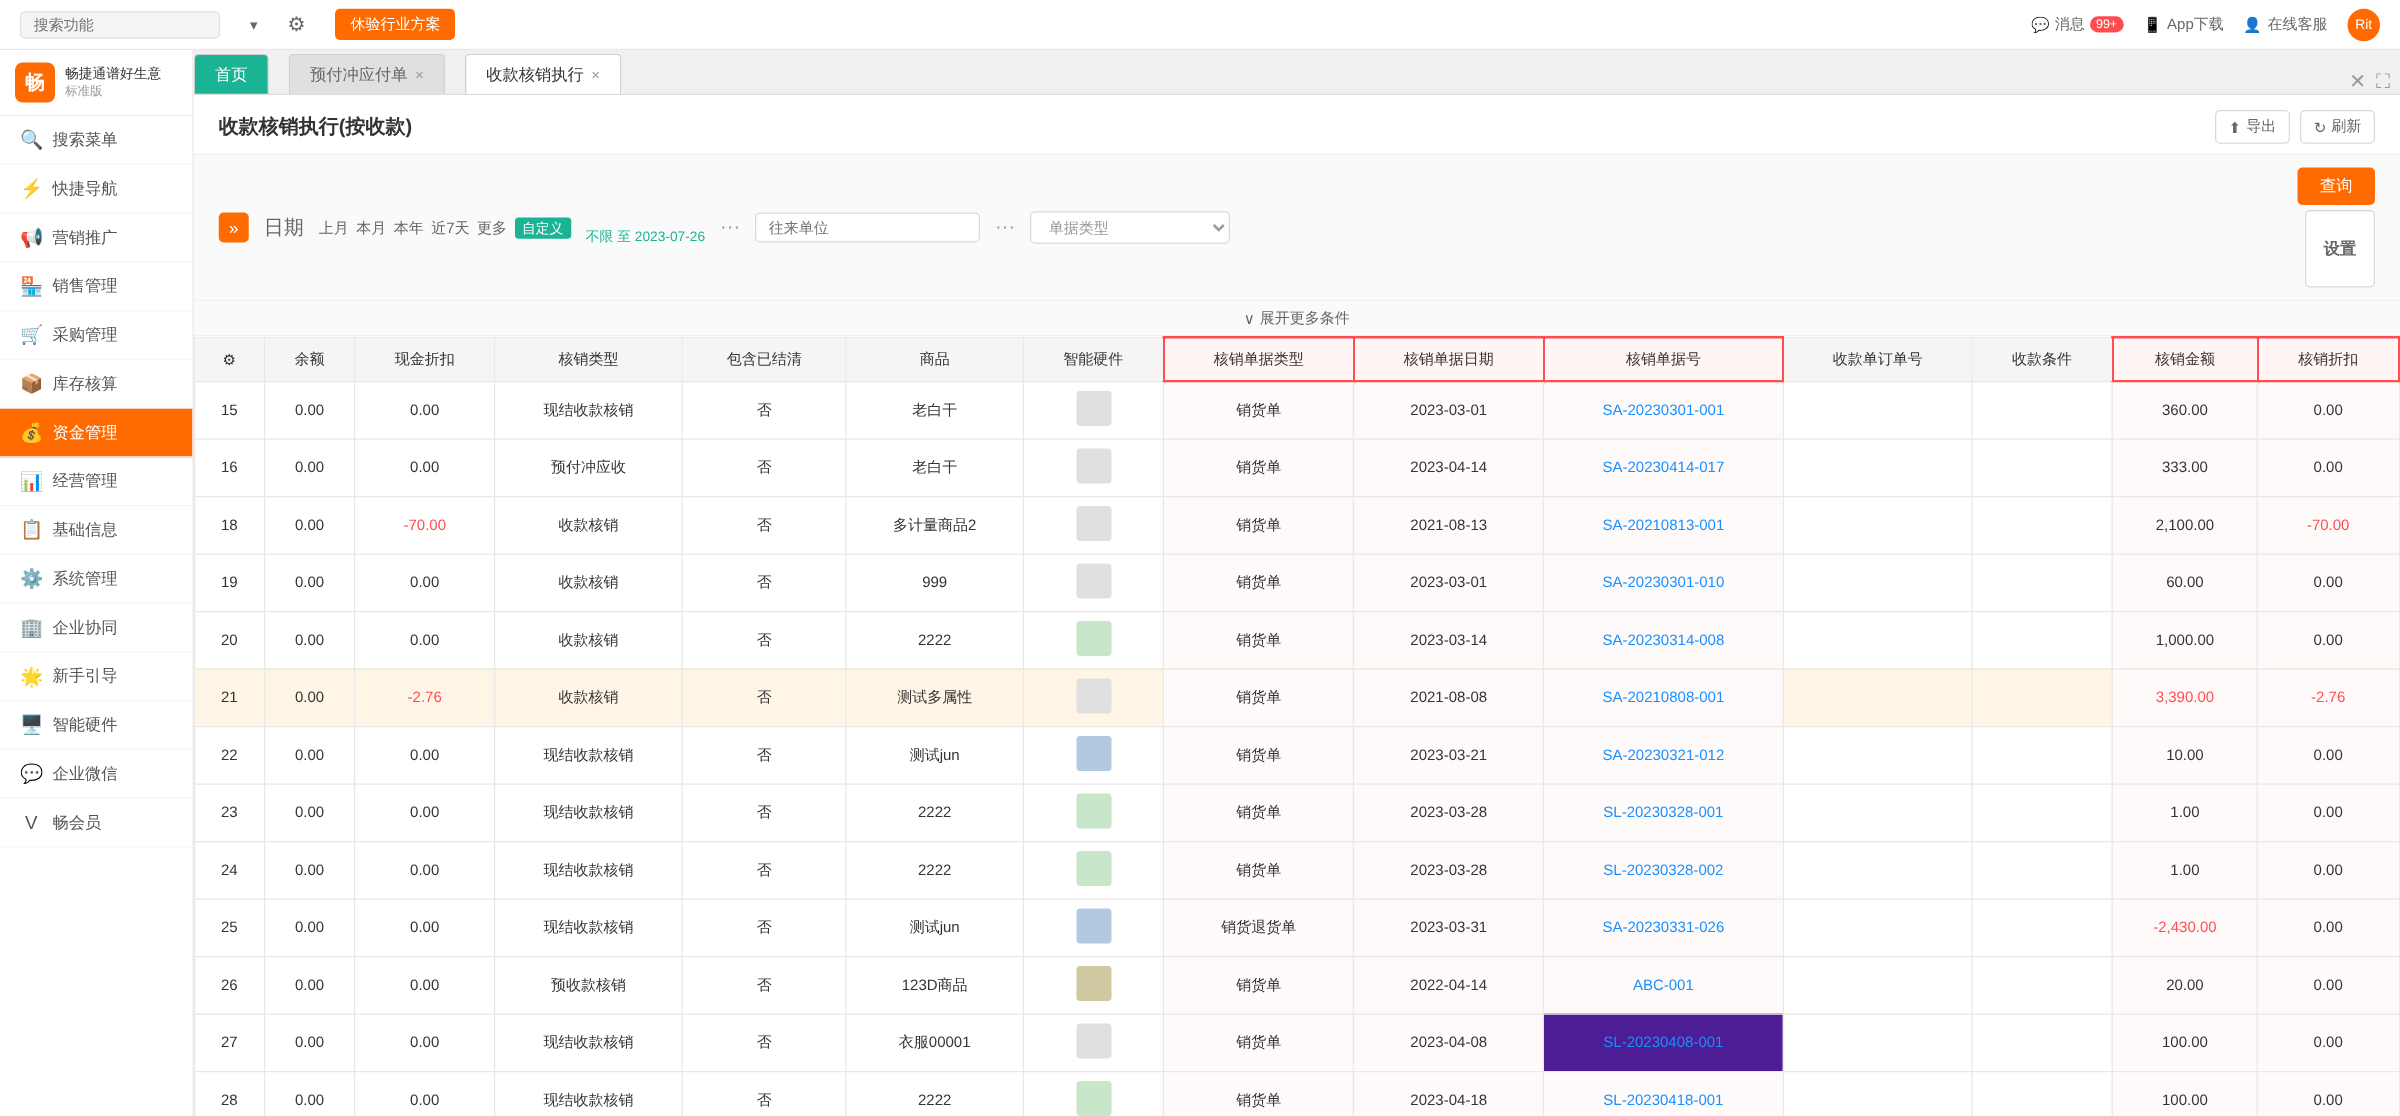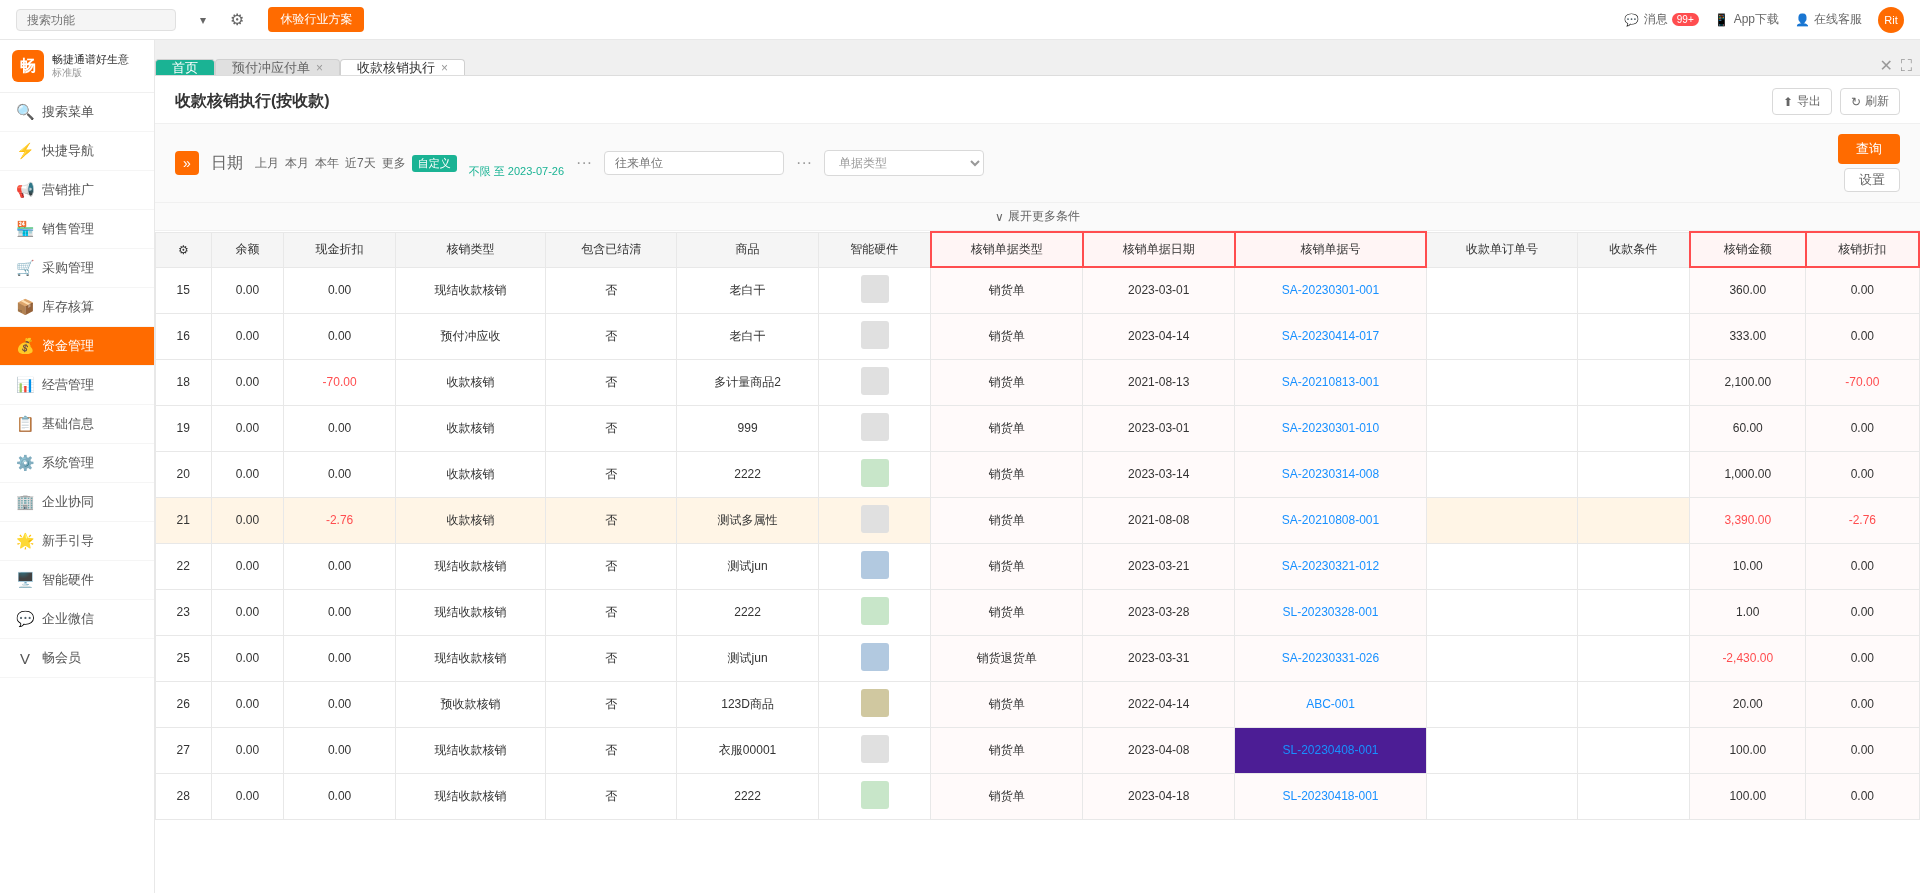--- a/index.html
+++ b/index.html
@@ -28,21 +28,21 @@
     .sidebar-logo-sub { font-size: 10px; color: #999; }
     .sidebar-item { display: flex; align-items: center; gap: 8px; padding: 10px 16px; cursor: pointer; color: #555; font-size: 13px; border-bottom: 1px solid #f5f5f5; }
     .sidebar-item.active { background: #ff6b00; color: #fff; }
     .sidebar-item-icon { font-size: 15px; width: 18px; text-align: center; }
 
     
     .main { flex: 1; display: flex; flex-direction: column; overflow: hidden; }
 
     
     .tabs { display: flex; background: #f0f0f0; border-bottom: 1px solid #ddd; height: 36px; align-items: flex-end; }
-    .tab { display: flex; align-items: center; gap: 6px; padding: 0 16px; height: 16px; background: #e0e0e0; border: 1px solid #d0d0d0; border-bottom: none; cursor: pointer; font-size: 13px; color: #666; border-radius: 4px 4px 0 0; margin-right: 0; }
+    .tab { display: flex; align-items: center; gap: 6px; padding: 0 16px; height: 32px; background: #e0e0e0; border: 1px solid #d0d0d0; border-bottom: none; cursor: pointer; font-size: 13px; color: #666; border-radius: 4px 4px 0 0; margin-right: 16px; }
     .tab.active { background: #fff; color: #333; border-bottom-color: #fff; }
     .tab-close { font-size: 12px; color: #999; cursor: pointer; }
     .tab-home { background: #1ab394; color: #fff; }
 
     
     .page-content { flex: 1; background: #fff; overflow: hidden; display: flex; flex-direction: column; }
     .page-header { padding: 12px 20px 8px; display: flex; align-items: center; justify-content: space-between; border-bottom: 1px solid #f0f0f0; }
     .page-title { font-size: 16px; font-weight: bold; color: #333; }
     .page-actions { display: flex; gap: 8px; }
     .action-btn { display: flex; align-items: center; gap: 4px; padding: 4px 10px; border: 1px solid #d9d9d9; border-radius: 4px; background: #fff; cursor: pointer; font-size: 12px; color: #666; }
@@ -52,21 +52,21 @@
     .filter-expand-btn { background: #ff6b00; color: #fff; border: none; border-radius: 4px; width: 24px; height: 24px; cursor: pointer; font-size: 14px; display: flex; align-items: center; justify-content: center; }
     .filter-label { font-size: 16px; color: #666; }
     .filter-date-links { display: flex; gap: 6px; align-items: center; }
     .filter-date-link { font-size: 12px; color: #666; cursor: pointer; }
     .filter-date-custom { background: #1ab394; color: #fff; border: none; border-radius: 3px; padding: 1px 6px; font-size: 11px; cursor: pointer; }
     .filter-date-range { font-size: 11px; color: #1ab394; }
     .filter-input { border: 1px solid #d9d9d9; border-radius: 4px; padding: 4px 10px; font-size: 12px; color: #999; width: 180px; }
     .filter-select { border: 1px solid #d9d9d9; border-radius: 4px; padding: 4px 10px; font-size: 12px; color: #999; width: 160px; background: #fff; }
     .filter-dots { color: #999; font-size: 16px; }
     .query-btn { background: #ff6b00; color: #fff; border: none; border-radius: 4px; padding: 6px 18px; font-size: 13px; cursor: pointer; }
-    .setting-btn { border: 1px solid #d9d9d9; background: #fff; border-radius: 4px; padding: 2px 14px; font-size: 13px; cursor: pointer; color: #666; }
+    .setting-btn { border: 1px solid #d9d9d9; background: #fff; border-radius: 4px; padding: 21px 14px; font-size: 13px; cursor: pointer; color: #666; font-weight: bold; }
     .expand-more { display: flex; align-items: center; gap: 4px; font-size: 12px; color: #666; cursor: pointer; background: none; border: none; }
 
     
     .table-container { flex: 1; overflow: auto; position: relative; }
     table { width: 100%; border-collapse: collapse; font-size: 12px; }
     thead tr { background: #f5f5f5; }
     th { padding: 8px 10px; text-align: center; border: 1px solid #e8e8e8; font-weight: 500; color: #333; white-space: nowrap; position: sticky; top: 0; background: #f5f5f5; z-index: 1; }
     td { padding: 7px 10px; text-align: center; border: 1px solid #e8e8e8; white-space: nowrap; }
     tbody tr.highlighted { background: #fff5e6; }
     .link-text { color: #1890ff; cursor: pointer; text-decoration: none; }
@@ -400,20 +400,36 @@
     <td><span class="img-placeholder has-image green" style="background:#c8e6c9;"></span></td>
     <td style="background:#fffafa;">销货单</td>
     <td style="background:#fffafa;">2023-03-28</td>
     <td style="background:#fffafa;"><a class="link-text">SL-20230328-001</a></td>
     <td></td>
     <td></td>
     <td style="background:#fffafa;">1.00</td>
     <td style="background:#fffafa;">0.00</td>
   </tr>
               <tr>
+    <td>24</td>
+    <td>0.00</td>
+    <td><span>0.00</span></td>
+    <td>现结收款核销</td>
+    <td>否</td>
+    <td>2222</td>
+    <td><span class="img-placeholder has-image green" style="background:#c8e6c9;"></span></td>
+    <td style="background:#fffafa;">销货单</td>
+    <td style="background:#fffafa;">2023-03-28</td>
+    <td style="background:#fffafa;"><a class="link-text">SL-20230328-002</a></td>
+    <td></td>
+    <td></td>
+    <td style="background:#fffafa;">1.00</td>
+    <td style="background:#fffafa;">0.00</td>
+  </tr>
+              <tr>
     <td>25</td>
     <td>0.00</td>
     <td><span>0.00</span></td>
     <td>现结收款核销</td>
     <td>否</td>
     <td>测试jun</td>
     <td><span class="img-placeholder has-image" style="background:#b2c9e0;"></span></td>
     <td style="background:#fffafa;">销货退货单</td>
     <td style="background:#fffafa;">2023-03-31</td>
     <td style="background:#fffafa;"><a class="link-text">SA-20230331-026</a></td>

